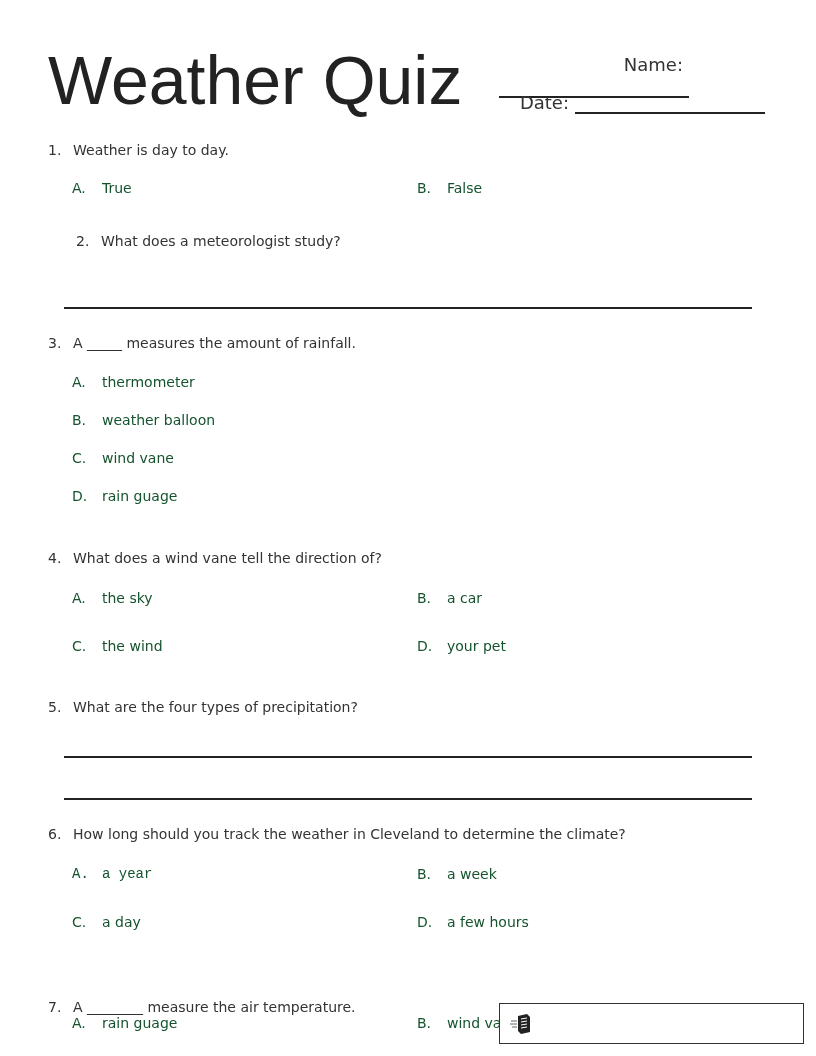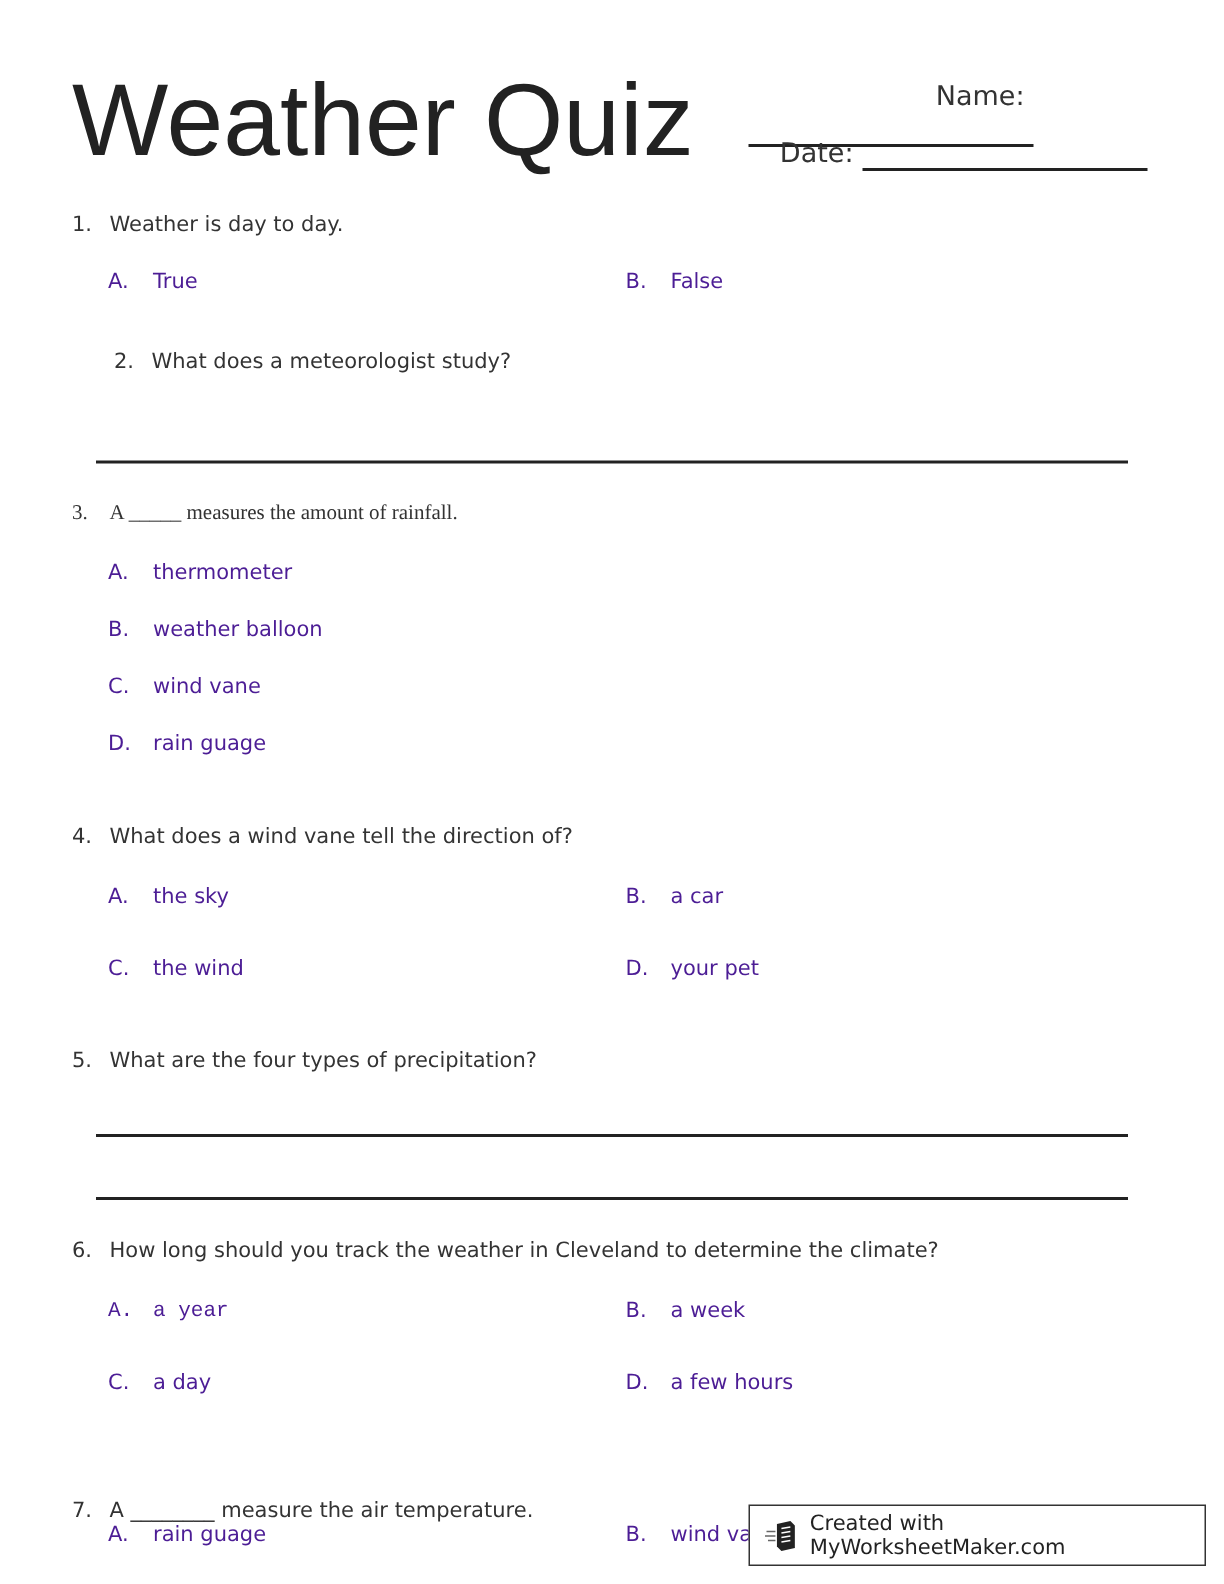--- a/index.html
+++ b/index.html
@@ -13,21 +13,21 @@
       font-size: 68px; color: #222222; line-height: 60px; margin: 0; font-weight: normal;
     }
     .field { position: absolute; display: flex; align-items: flex-end; }
     .field-label {
       font-family: "DejaVu Sans", sans-serif; font-size: 18px; color: #333;
       text-align: right; width: 70px; margin-right: 6px; line-height: 22px;
     }
     .field-line { width: 190px; border-bottom: 2px solid #222; height: 20px; }
     .q { position: absolute; left: 48px; font-size: 14px; line-height: 18px; color: #333; }
     .q .num { display: inline-block; width: 25px; }
-    .opt { position: absolute; font-size: 14px; line-height: 18px; color: #4c1d95; }
+    .opt { position: absolute; font-size: 14px; line-height: 18px; color: #14532d; }
     .opt .letter { display: inline-block; width: 30px; }
     .answer-line { position: absolute; left: 64px; width: 688px; border-top: 2px solid #222; height: 0; }
     .credit {
       position: absolute; left: 499px; top: 1003px; width: 305px; height: 41px;
       border: 1px solid #333; background: #fff; box-sizing: border-box;
       display: flex; align-items: center; padding-left: 10px;
       font-size: 14px; color: #222;
     }
     .credit-icon { width: 22px; height: 22px; margin-right: 8px; }
   </style>
@@ -53,21 +53,21 @@
 </div>
 <div class="opt" style="left:417px; top:179px;">
   <span class="letter">B.</span><span>False</span>
 </div>
 
 <div class="q" style="top:232px;margin-left:28px;">
   <span class="num">2.</span><span>What does a meteorologist study?</span>
 </div>
 <div class="answer-line" style="top:307px;"></div>
 
-<div class="q" style="top:334px;font-family:Liberation Serif, serif;">
+<div class="q" style="top:334px;">
   <span class="num">3.</span><span>A _____ measures the amount of rainfall.</span>
 </div>
 <div class="opt" style="left:72px; top:373px;">
   <span class="letter">A.</span><span>thermometer</span>
 </div>
 <div class="opt" style="left:72px; top:411px;">
   <span class="letter">B.</span><span>weather balloon</span>
 </div>
 <div class="opt" style="left:72px; top:449px;">
   <span class="letter">C.</span><span>wind vane</span>
@@ -125,14 +125,13 @@
 </div>
 
 <div class="credit">
   <svg class="credit-icon" viewBox="0 0 22 22">
     <line x1="1" y1="8" x2="7" y2="8" stroke="#666" stroke-width="1"></line>
     <line x1="0" y1="11" x2="7" y2="11" stroke="#666" stroke-width="1"></line>
     <line x1="2" y1="14" x2="7" y2="14" stroke="#666" stroke-width="1"></line>
     <path d="M8 3 L17 1 L20 4 L20 19 L11 21 L8 18 Z" fill="#222"></path>
     <path d="M11 6 L17 5 M11 9 L17 8 M11 12 L17 11 M11 15 L17 14" stroke="#fff" stroke-width="1"></path>
   </svg>
-  <span>Created with MyWorksheetMaker.com</span>
 </div>
 
 </body></html>

